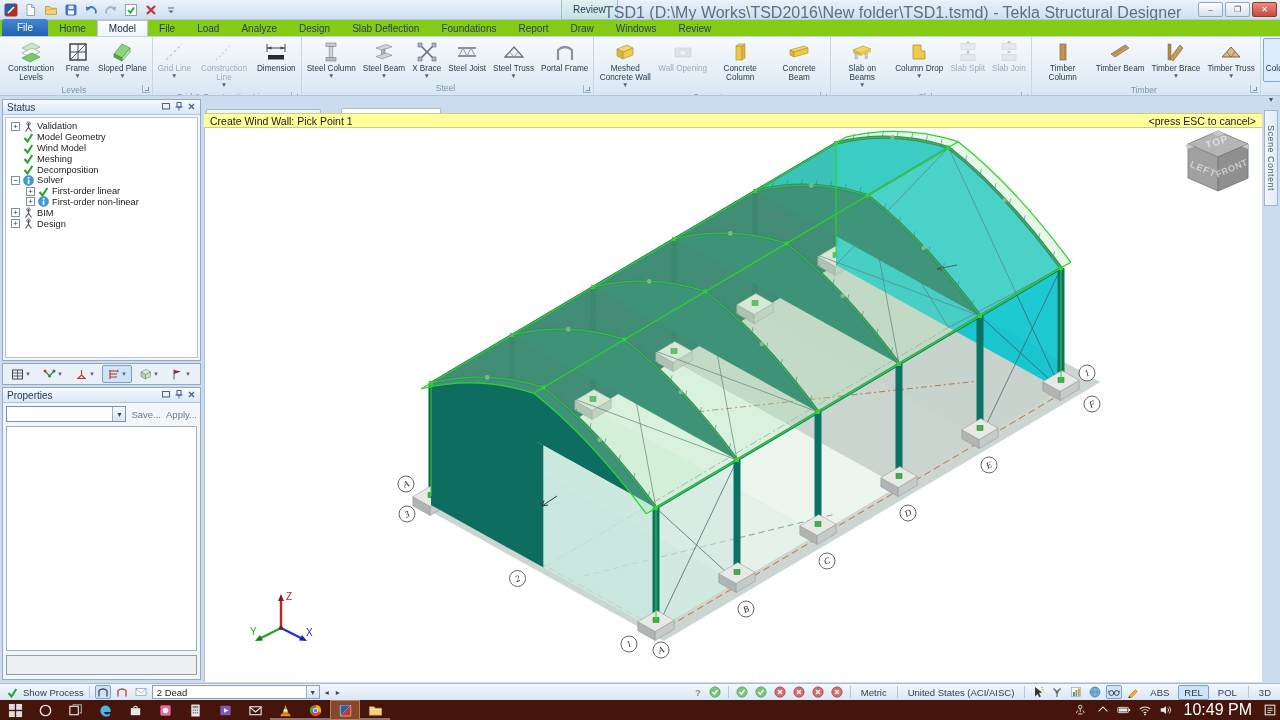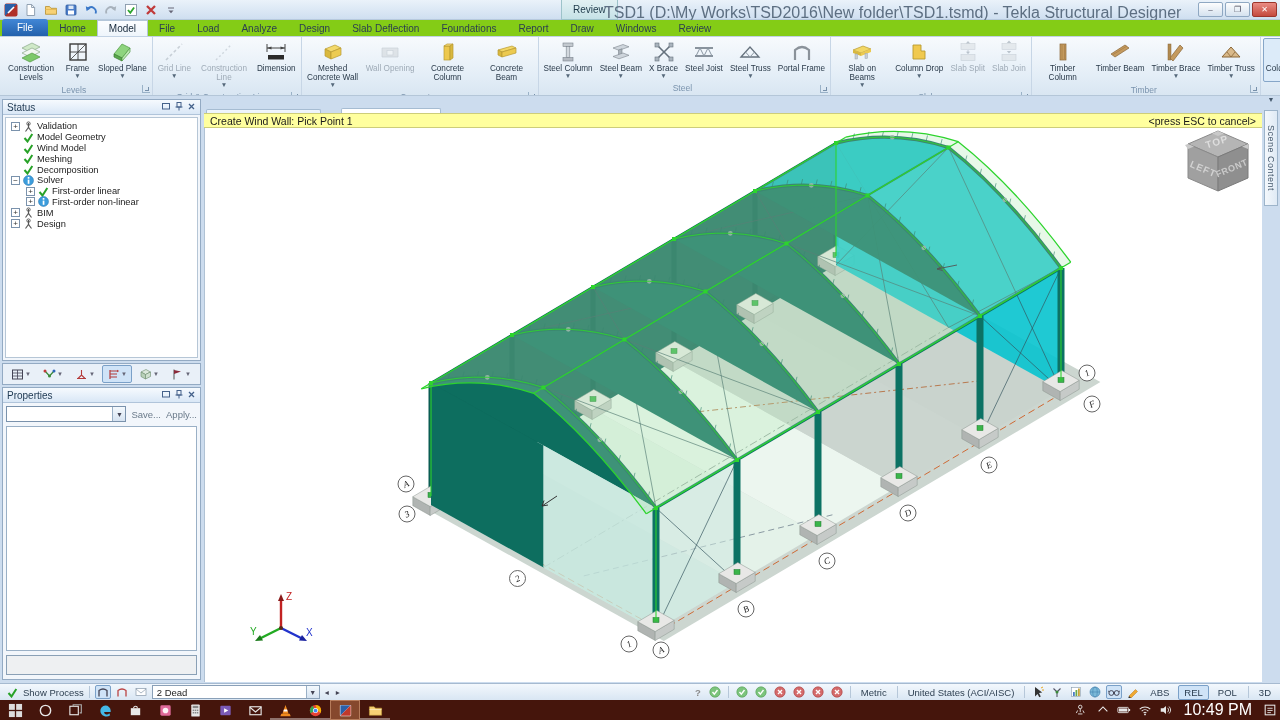--- a/index.html
+++ b/index.html
@@ -253,65 +253,20 @@
             <span class="blabel">Dimension</span>
           </div>
         </div>
         <div class="rgroup-label"><span>Grid &amp; Construction Lines</span><span class="launcher"></span></div>
       </div>
       <div class="rgroup">
         <div class="rgroup-buttons">
           <div class="bigbtn">
             <span class="bicon">
               <svg width="24" height="24" viewBox="0 0 24 24">
-                <polygon points="4,9 14,5 20,8 10,12" fill="#f3d96b" stroke="#b89a30" stroke-width=".7"></polygon>
-                <polygon points="4,9 10,12 10,19 4,16" fill="#d9b83e" stroke="#b89a30" stroke-width=".7"></polygon>
-                <polygon points="10,12 20,8 20,15 10,19" fill="#eccb52" stroke="#b89a30" stroke-width=".7"></polygon>
-              </svg>
-            </span>
-            <span class="blabel">Meshed Concrete Wall</span>
-            <span class="barrow">▼</span>
-          </div>
-          <div class="bigbtn disabled">
-            <span class="bicon">
-              <svg width="24" height="24" viewBox="0 0 24 24">
-                <polygon points="4,8 20,8 20,17 4,17" fill="#c9ced2" stroke="#99a5af" stroke-width=".7"></polygon>
-                <rect x="9" y="10.5" width="6" height="4.5" fill="#eef1f3" stroke="#99a5af" stroke-width=".6"></rect>
-              </svg>
-            </span>
-            <span class="blabel">Wall Opening</span>
-          </div>
-          <div class="bigbtn">
-            <span class="bicon">
-              <svg width="24" height="24" viewBox="0 0 24 24">
-                <rect x="8" y="6" width="6" height="14" fill="#edc84e" stroke="#b89a30" stroke-width=".7"></rect>
-                <polygon points="8,6 11,4 17,4 14,6" fill="#f6dc7a" stroke="#b89a30" stroke-width=".7"></polygon>
-                <polygon points="14,6 17,4 17,18 14,20" fill="#d9b83e" stroke="#b89a30" stroke-width=".7"></polygon>
-              </svg>
-            </span>
-            <span class="blabel">Concrete Column</span>
-          </div>
-          <div class="bigbtn">
-            <span class="bicon">
-              <svg width="24" height="24" viewBox="0 0 24 24">
-                <polygon points="3,10 17,6 21,8 7,12" fill="#f2d765" stroke="#b89a30" stroke-width=".7"></polygon>
-                <polygon points="3,10 7,12 7,17 3,15" fill="#d9b83e" stroke="#b89a30" stroke-width=".7"></polygon>
-                <polygon points="7,12 21,8 21,13 7,17" fill="#ecca50" stroke="#b89a30" stroke-width=".7"></polygon>
-              </svg>
-            </span>
-            <span class="blabel">Concrete Beam</span>
-          </div>
-        </div>
-        <div class="rgroup-label"><span>Concrete</span><span class="launcher"></span></div>
-      </div>
-      <div class="rgroup">
-        <div class="rgroup-buttons">
-          <div class="bigbtn">
-            <span class="bicon">
-              <svg width="24" height="24" viewBox="0 0 24 24">
                 <rect x="7" y="3" width="10" height="3.5" fill="#c3c9cf" stroke="#7a838c" stroke-width=".6"></rect>
                 <rect x="10.2" y="6.5" width="3.6" height="11" fill="#d2d8de" stroke="#7a838c" stroke-width=".6"></rect>
                 <rect x="7" y="17.5" width="10" height="3.5" fill="#b4bac2" stroke="#7a838c" stroke-width=".6"></rect>
               </svg>
             </span>
             <span class="blabel">Steel Column</span>
             <span class="barrow">▼</span>
           </div>
           <div class="bigbtn">
             <span class="bicon">
@@ -361,20 +316,65 @@
           <div class="bigbtn">
             <span class="bicon">
               <svg width="24" height="24" viewBox="0 0 24 24">
                 <path d="M5,20 V10 Q12,4 19,10 V20" fill="none" stroke="#8a929a" stroke-width="2.2"></path>
               </svg>
             </span>
             <span class="blabel">Portal Frame</span>
           </div>
         </div>
         <div class="rgroup-label"><span>Steel</span><span class="launcher"></span></div>
+      </div>
+      <div class="rgroup">
+        <div class="rgroup-buttons">
+          <div class="bigbtn">
+            <span class="bicon">
+              <svg width="24" height="24" viewBox="0 0 24 24">
+                <polygon points="4,9 14,5 20,8 10,12" fill="#f3d96b" stroke="#b89a30" stroke-width=".7"></polygon>
+                <polygon points="4,9 10,12 10,19 4,16" fill="#d9b83e" stroke="#b89a30" stroke-width=".7"></polygon>
+                <polygon points="10,12 20,8 20,15 10,19" fill="#eccb52" stroke="#b89a30" stroke-width=".7"></polygon>
+              </svg>
+            </span>
+            <span class="blabel">Meshed Concrete Wall</span>
+            <span class="barrow">▼</span>
+          </div>
+          <div class="bigbtn disabled">
+            <span class="bicon">
+              <svg width="24" height="24" viewBox="0 0 24 24">
+                <polygon points="4,8 20,8 20,17 4,17" fill="#c9ced2" stroke="#99a5af" stroke-width=".7"></polygon>
+                <rect x="9" y="10.5" width="6" height="4.5" fill="#eef1f3" stroke="#99a5af" stroke-width=".6"></rect>
+              </svg>
+            </span>
+            <span class="blabel">Wall Opening</span>
+          </div>
+          <div class="bigbtn">
+            <span class="bicon">
+              <svg width="24" height="24" viewBox="0 0 24 24">
+                <rect x="8" y="6" width="6" height="14" fill="#edc84e" stroke="#b89a30" stroke-width=".7"></rect>
+                <polygon points="8,6 11,4 17,4 14,6" fill="#f6dc7a" stroke="#b89a30" stroke-width=".7"></polygon>
+                <polygon points="14,6 17,4 17,18 14,20" fill="#d9b83e" stroke="#b89a30" stroke-width=".7"></polygon>
+              </svg>
+            </span>
+            <span class="blabel">Concrete Column</span>
+          </div>
+          <div class="bigbtn">
+            <span class="bicon">
+              <svg width="24" height="24" viewBox="0 0 24 24">
+                <polygon points="3,10 17,6 21,8 7,12" fill="#f2d765" stroke="#b89a30" stroke-width=".7"></polygon>
+                <polygon points="3,10 7,12 7,17 3,15" fill="#d9b83e" stroke="#b89a30" stroke-width=".7"></polygon>
+                <polygon points="7,12 21,8 21,13 7,17" fill="#ecca50" stroke="#b89a30" stroke-width=".7"></polygon>
+              </svg>
+            </span>
+            <span class="blabel">Concrete Beam</span>
+          </div>
+        </div>
+        <div class="rgroup-label"><span>Concrete</span><span class="launcher"></span></div>
       </div>
       <div class="rgroup">
         <div class="rgroup-buttons">
           <div class="bigbtn">
             <span class="bicon">
               <svg width="24" height="24" viewBox="0 0 24 24">
                 <polygon points="3,10 13,6 21,9 11,13" fill="#f2d765" stroke="#b89a30" stroke-width=".7"></polygon>
                 <polygon points="3,10 11,13 11,16 3,13" fill="#d9b83e"></polygon>
                 <polygon points="11,13 21,9 21,12 11,16" fill="#ecca50"></polygon>
                 <rect x="5" y="14" width="2.5" height="5" fill="#c9ced2" stroke="#99a5af" stroke-width=".5"></rect>

